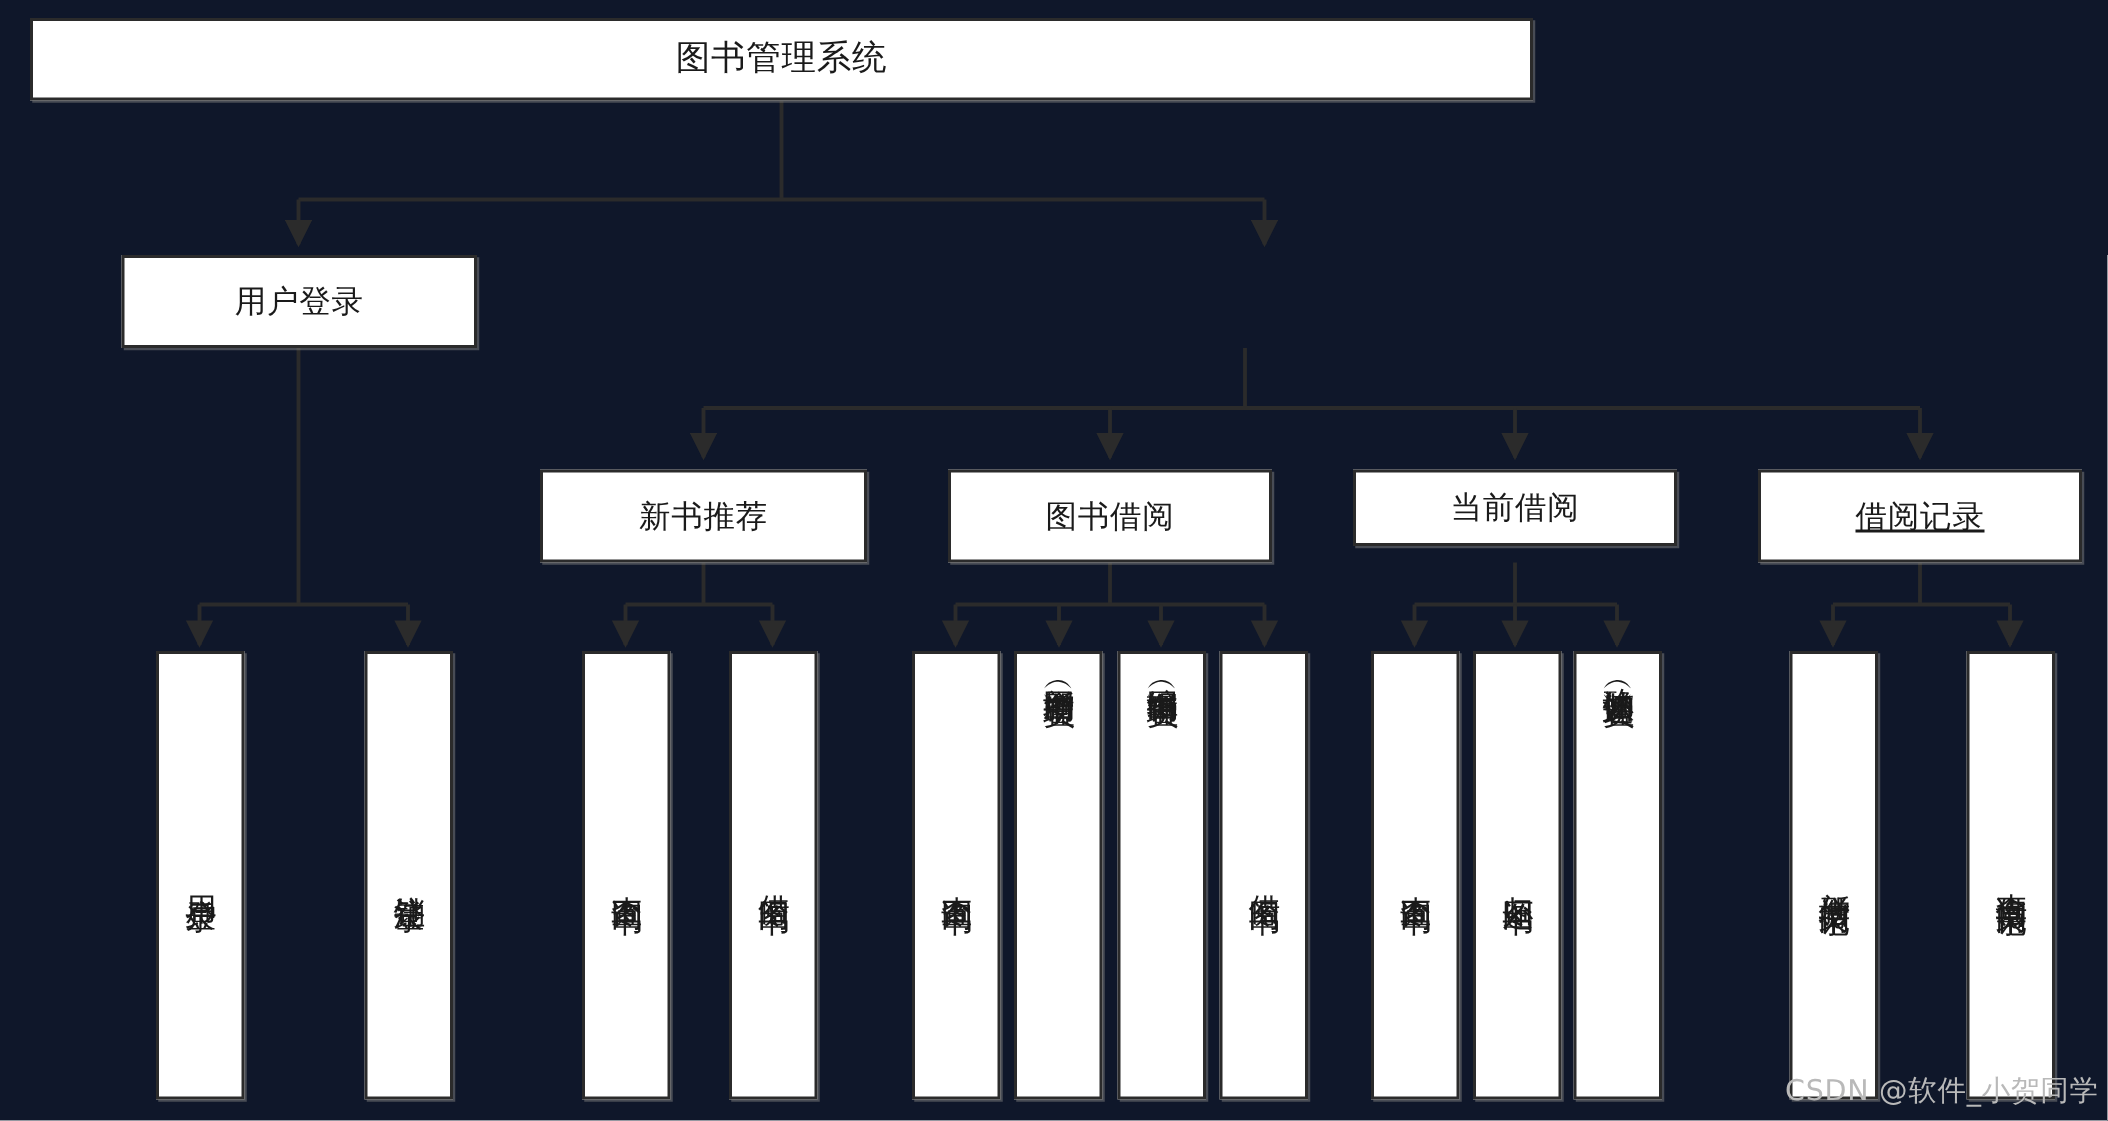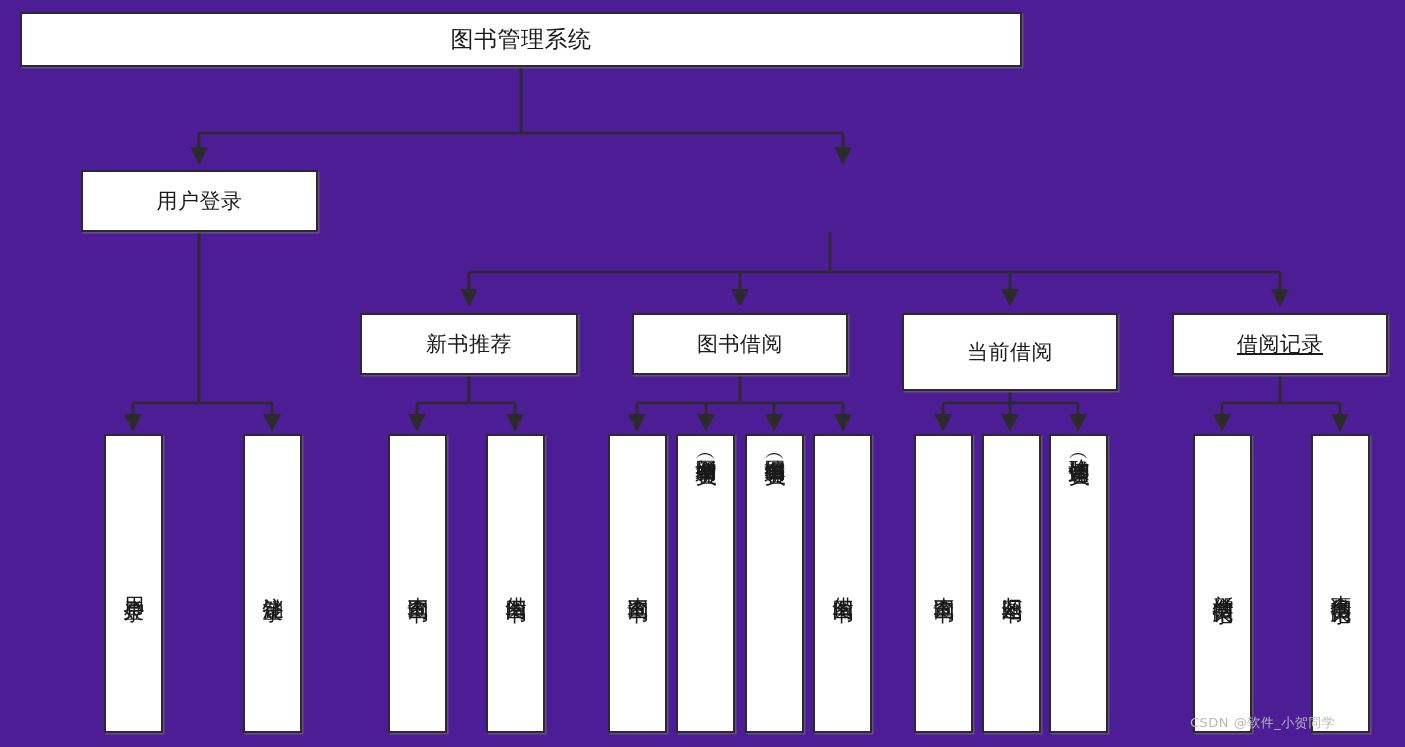--- a/index.html
+++ b/index.html
@@ -8,21 +8,21 @@
     padding: 0;
     background: #ffffff;
   }
   body {
     font-family: "DejaVu Sans", "Liberation Sans", sans-serif;
   }
   #diagram {
     position: relative;
     width: 1405px;
     height: 747px;
-    background: #4c1d95;
+    background: #0f172a;
     overflow: hidden;
   }
   #connectors {
     position: absolute;
     left: 0;
     top: 0;
     width: 1405px;
     height: 747px;
     pointer-events: none;
   }
@@ -69,21 +69,21 @@
   .node.vert.tall .label {
     letter-spacing: 1px;
   }
   
   .node.vert.centered {
     align-items: center;
     padding-top: 0;
   }
   .watermark {
     position: absolute;
-    font-size: 13px;
+    font-size: 19px;
     color: #b9b9b9;
     white-space: nowrap;
     letter-spacing: 0.5px;
     font-family: "DejaVu Sans", "Liberation Sans", sans-serif;
   }
 </style>
 </head>
 <body>
 
 <div id="diagram">
@@ -148,21 +148,21 @@
 
 
   <div class="node horiz" style="left:360px; top:313px; width:218px; height:62px;">
     <span class="label">新书推荐</span>
   </div>
 
   <div class="node horiz" style="left:632px; top:313px; width:216px; height:62px;">
     <span class="label">图书借阅</span>
   </div>
 
-  <div class="node horiz" style="left:902px; top:313px; width:216px; height:78px;">
+  <div class="node horiz" style="left:902px; top:313px; width:216px; height:51px;">
     <span class="label">当前借阅</span>
   </div>
 
   <div class="node horiz" style="left:1172px; top:313px; width:216px; height:62px;text-decoration:underline;">
     <span class="label">借阅记录</span>
   </div>
 
   <div class="node vert centered" style="left:104px; top:434px; width:59px; height:299px;">
     <span class="label">用户登录</span>
   </div>

